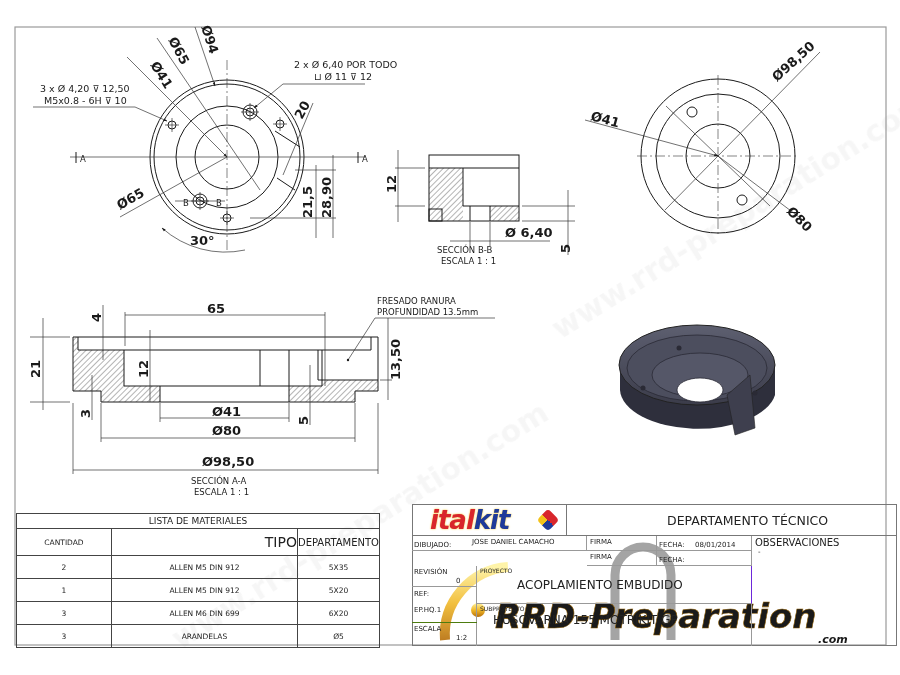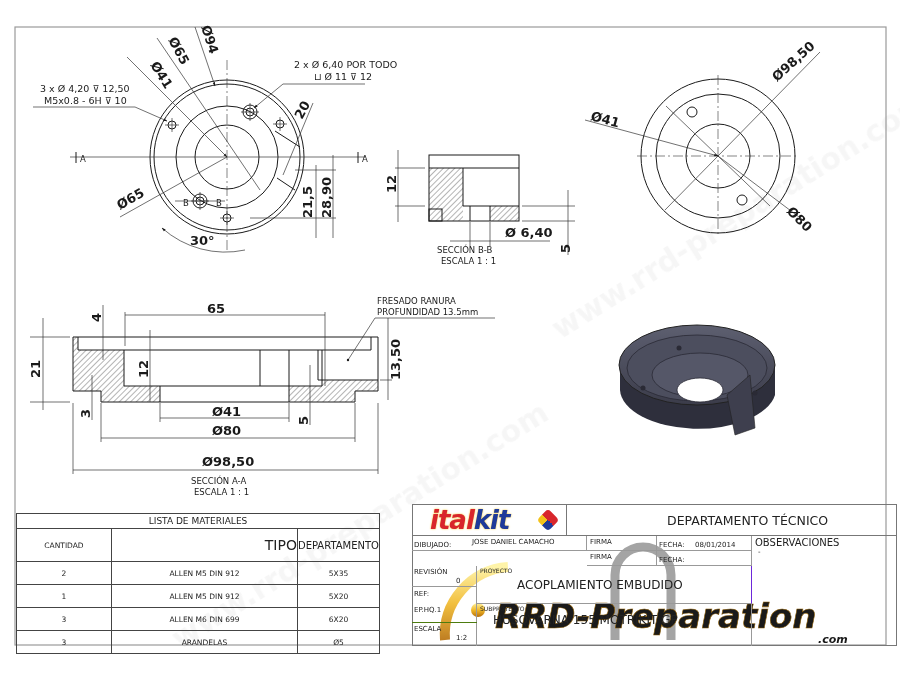--- a/index.html
+++ b/index.html
@@ -12,21 +12,21 @@
   .frame{stroke:#9a9a9a;stroke-width:1.2;fill:none;}
   .dimtxt{font-size:13px;font-weight:bold;}
   .note{font-size:9.5px;}
   .label{font-size:8.5px;}
   .tbbig{font-size:12.5px;}
   .wm{fill:#e6e6e6;font-weight:bold;font-size:30px;opacity:.55;}
   
   #bom{position:absolute;left:16px;top:513px;width:364px;border-collapse:collapse;font-size:7.5px;color:#222;}
   #bom td,#bom th{border:1px solid #444;text-align:center;font-weight:normal;padding:0;}
   #bom .title{height:15px;font-size:9px;}
-  #bom .hdr{height:33px;}
+  #bom .hdr{height:27px;}
   #bom .hdr .tipo{font-size:14px;text-align:right;}
   #bom .hdr .dim{font-size:10px;}
   #bom .row{height:23px;}
   
   #titleblock{position:absolute;left:412px;top:504px;width:485px;height:142px;font-size:7px;color:#222;}
   .cell{position:absolute;box-sizing:border-box;}
   .logo{font-weight:900;font-style:italic;font-size:26px;letter-spacing:-1px;}
 </style>
 </head>
 <body>

